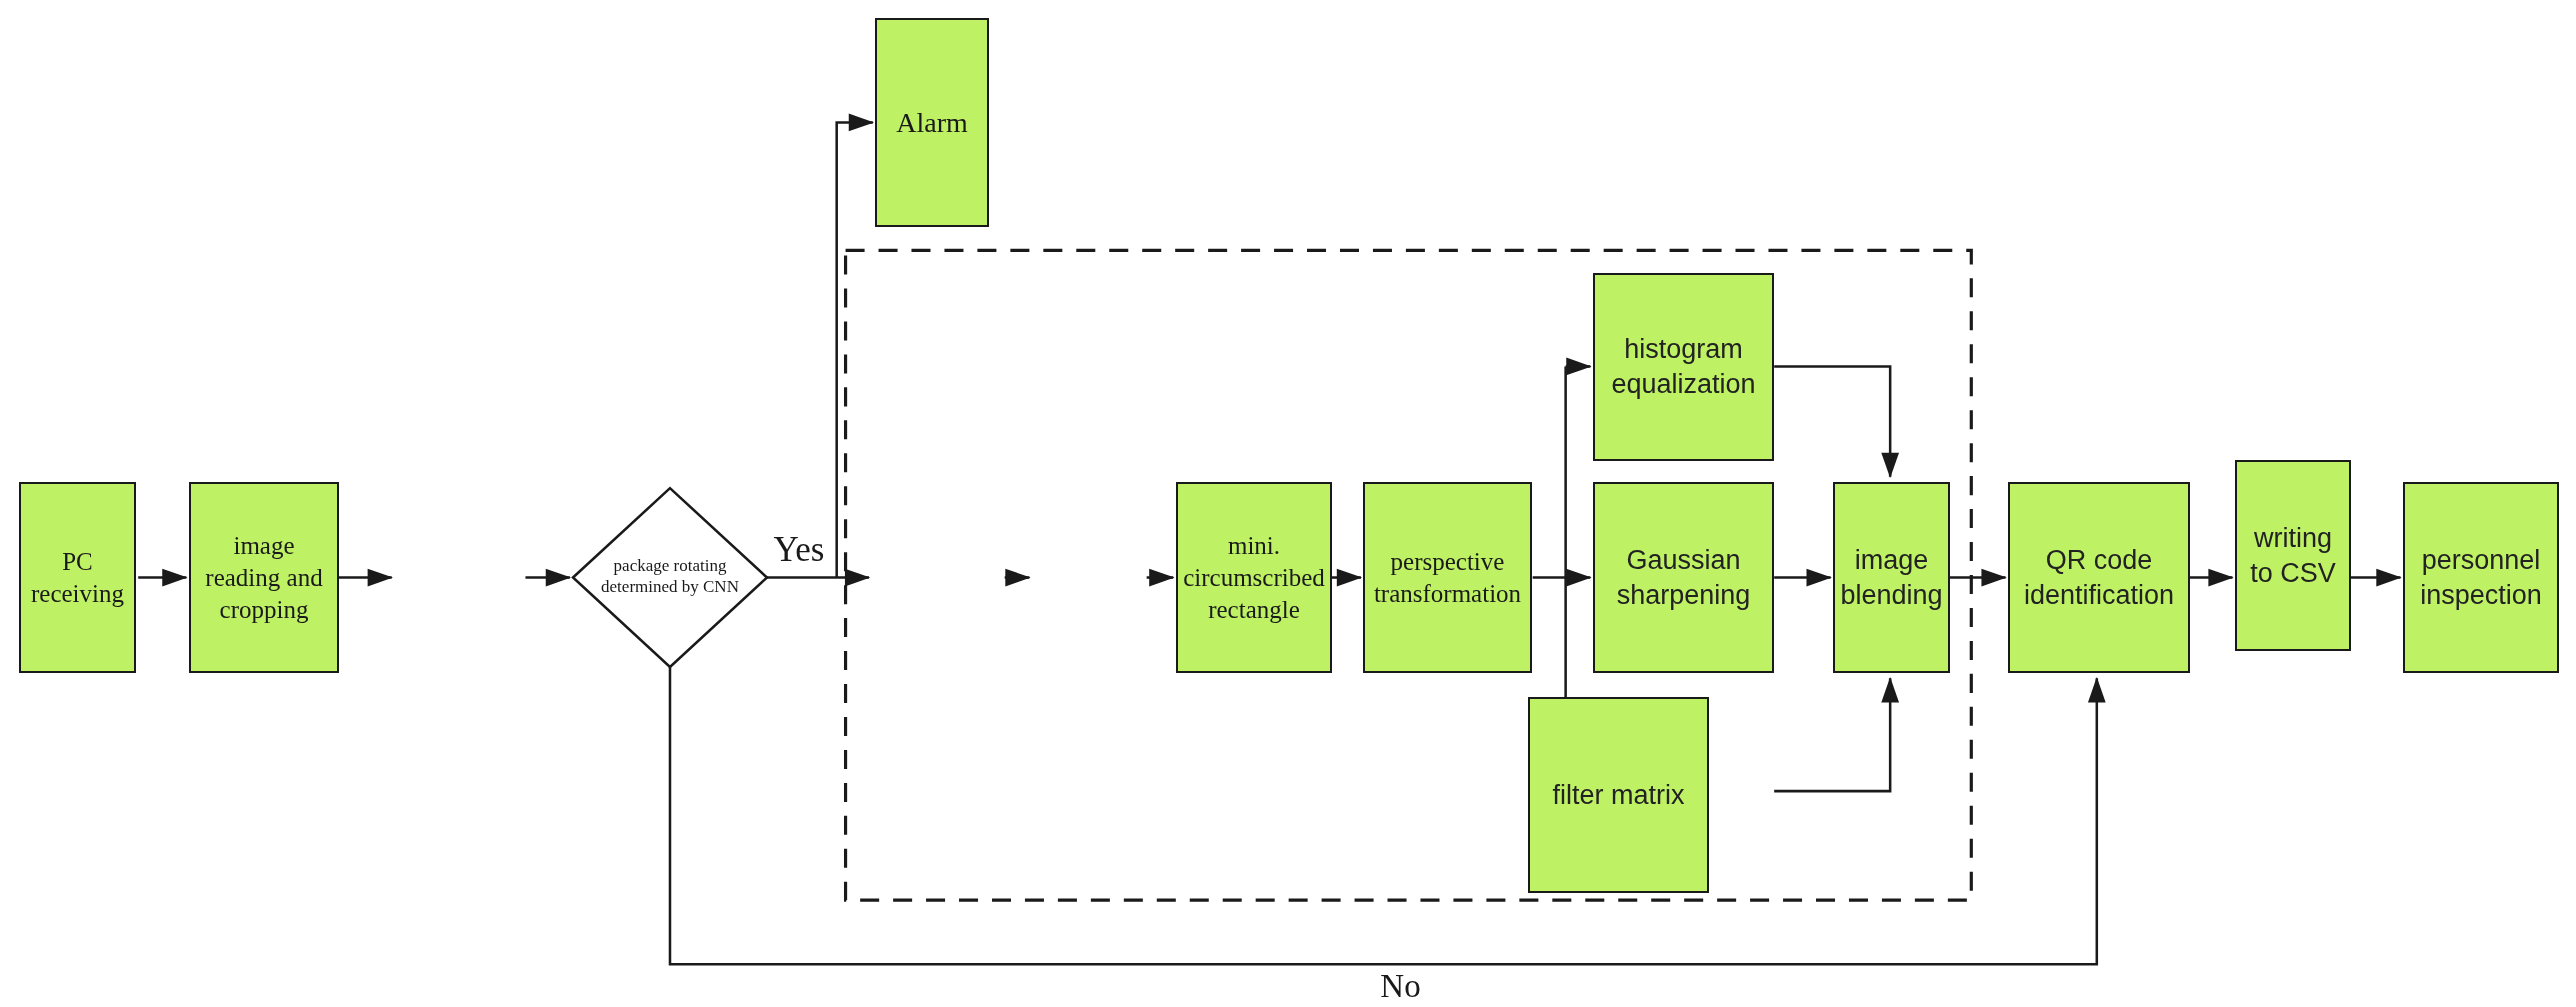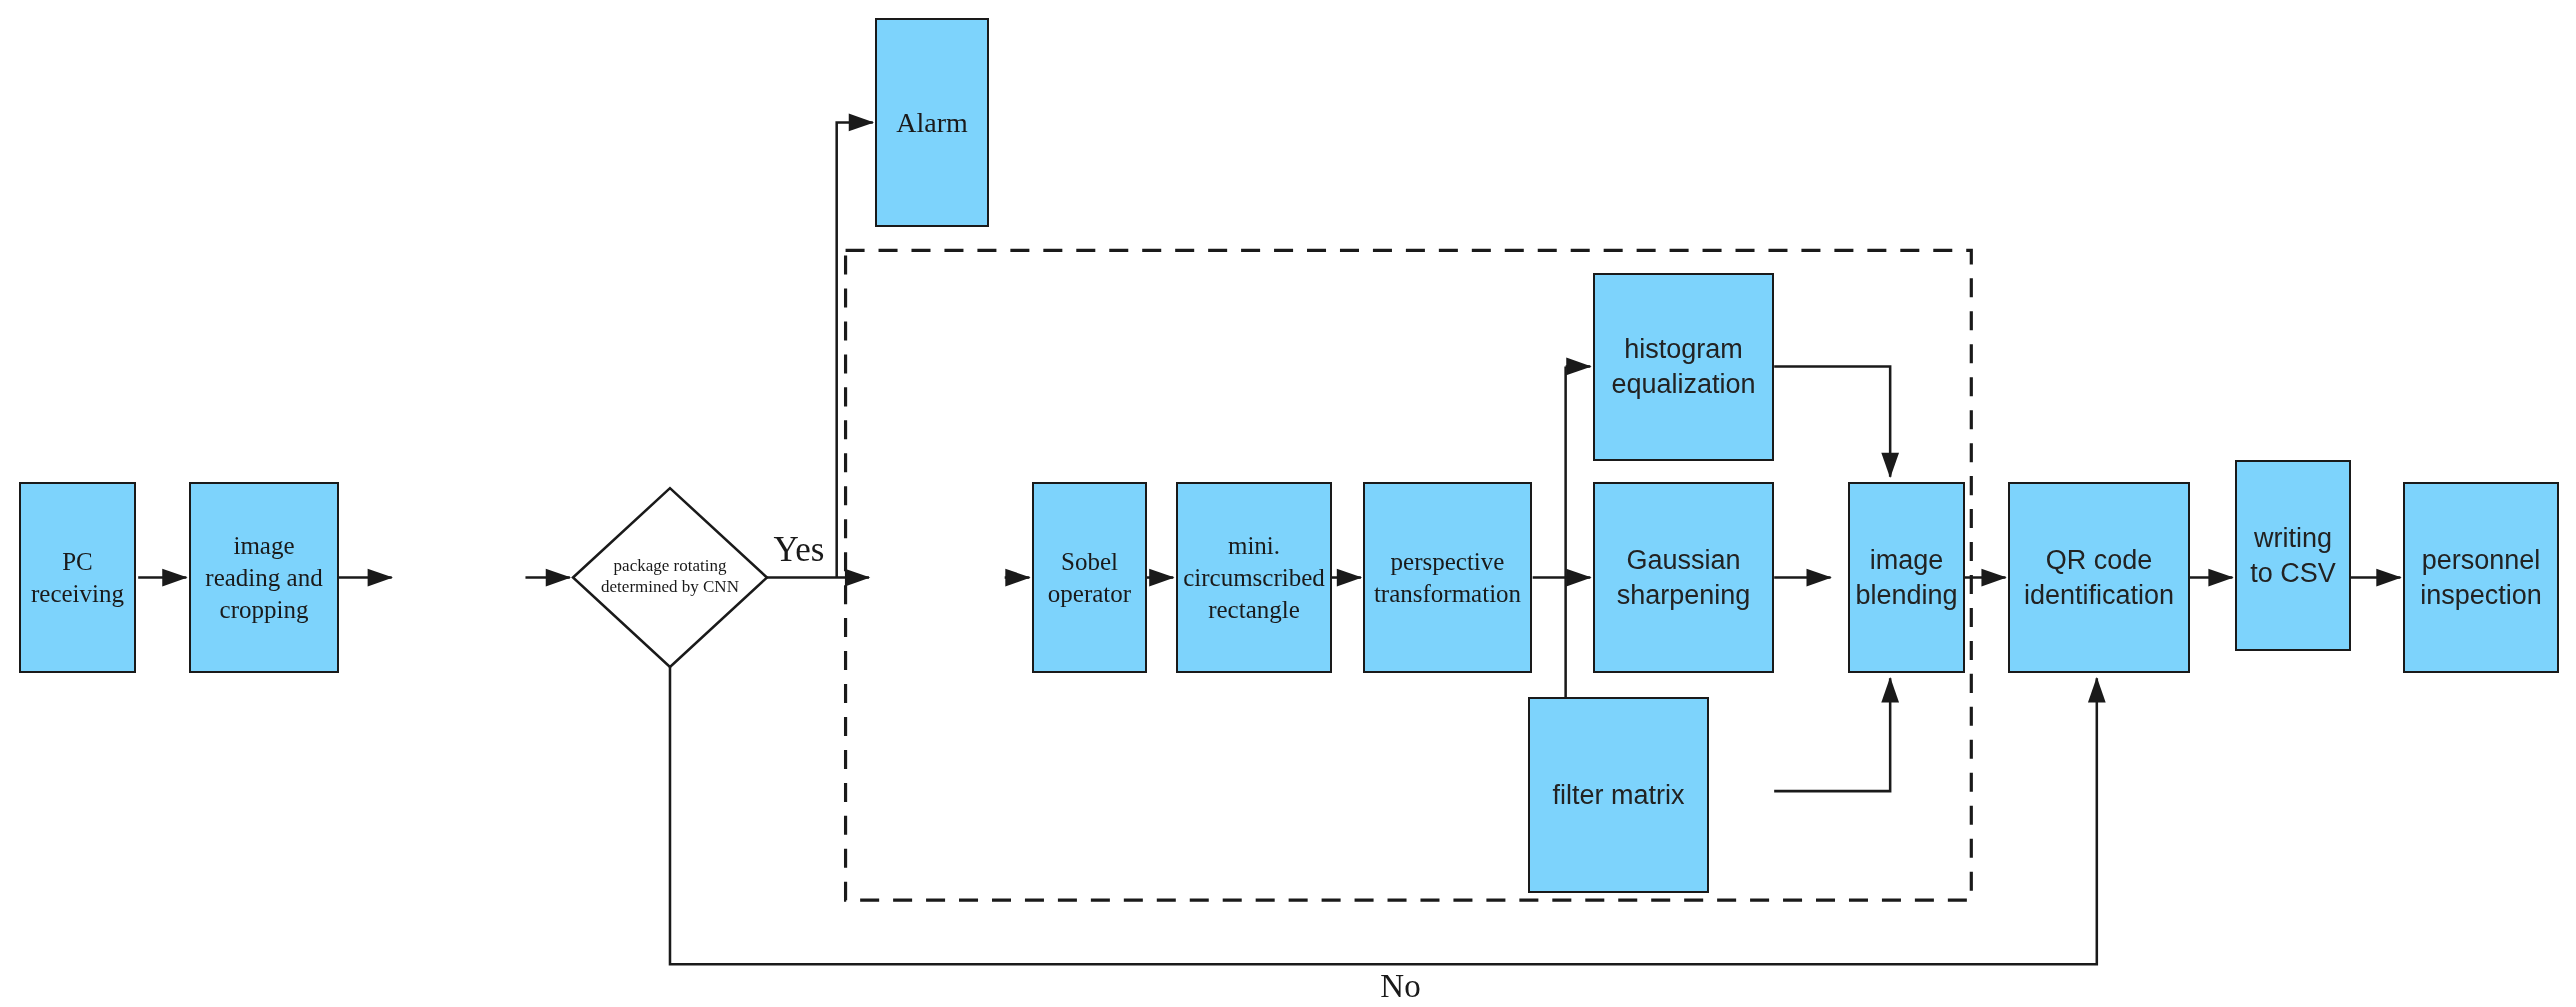--- a/index.html
+++ b/index.html
@@ -5,21 +5,21 @@
   html,body{margin:0;padding:0;background:#ffffff;}
   .canvas{
     position:relative;
     width:2576px;height:1008px;
     background:#ffffff;
     overflow:hidden;
   }
   .wires{position:absolute;left:0;top:0;width:2576px;height:1008px;}
   .node{
     position:absolute;
-    background:#7dd3fc;
+    background:#bef264;
     border:2.5px solid #1a1a1a;
     display:flex;align-items:center;justify-content:center;
     text-align:center;
     box-sizing:border-box;
     color:#1a1a1a;
     padding:0 2.5px;
     line-height:1.28;
   }
   .serif{font-family:"Liberation Serif", serif;font-size:25px;}
   .sans{font-family:"Liberation Sans", sans-serif;font-size:27px;color:#222;}
@@ -86,23 +86,20 @@
   </div>
 
 
   <div class="diamond-label">package rotating determined by CNN</div>
 
   <div class="node serif" style="left:875px;top:18px;width:114px;height:209px;font-size:28px;">
     <span>Alarm</span>
   </div>
 
 
-  <div class="node serif" style="left:1032px;top:482px;width:115px;height:191px;">
-    <span>Sobel operator</span>
-  </div>
 
   <div class="node serif" style="left:1176px;top:482px;width:156px;height:191px;">
     <span>mini. circumscribed rectangle</span>
   </div>
 
   <div class="node serif" style="left:1363px;top:482px;width:169px;height:191px;">
     <span>perspective transformation</span>
   </div>
 
   <div class="node sans" style="left:1593px;top:273px;width:181px;height:188px;">
@@ -110,21 +107,21 @@
   </div>
 
   <div class="node sans" style="left:1593px;top:482px;width:181px;height:191px;">
     <span>Gaussian sharpening</span>
   </div>
 
   <div class="node sans" style="left:1528px;top:697px;width:181px;height:196px;">
     <span>filter matrix</span>
   </div>
 
-  <div class="node sans" style="left:1833px;top:482px;width:117px;height:191px;margin-left:15px;">
+  <div class="node sans" style="left:1833px;top:482px;width:117px;height:191px;">
     <span>image blending</span>
   </div>
 
   <div class="node sans" style="left:2008px;top:482px;width:182px;height:191px;">
     <span>QR code identification</span>
   </div>
 
   <div class="node sans" style="left:2235px;top:460px;width:116px;height:191px;">
     <span>writing to CSV</span>
   </div>

